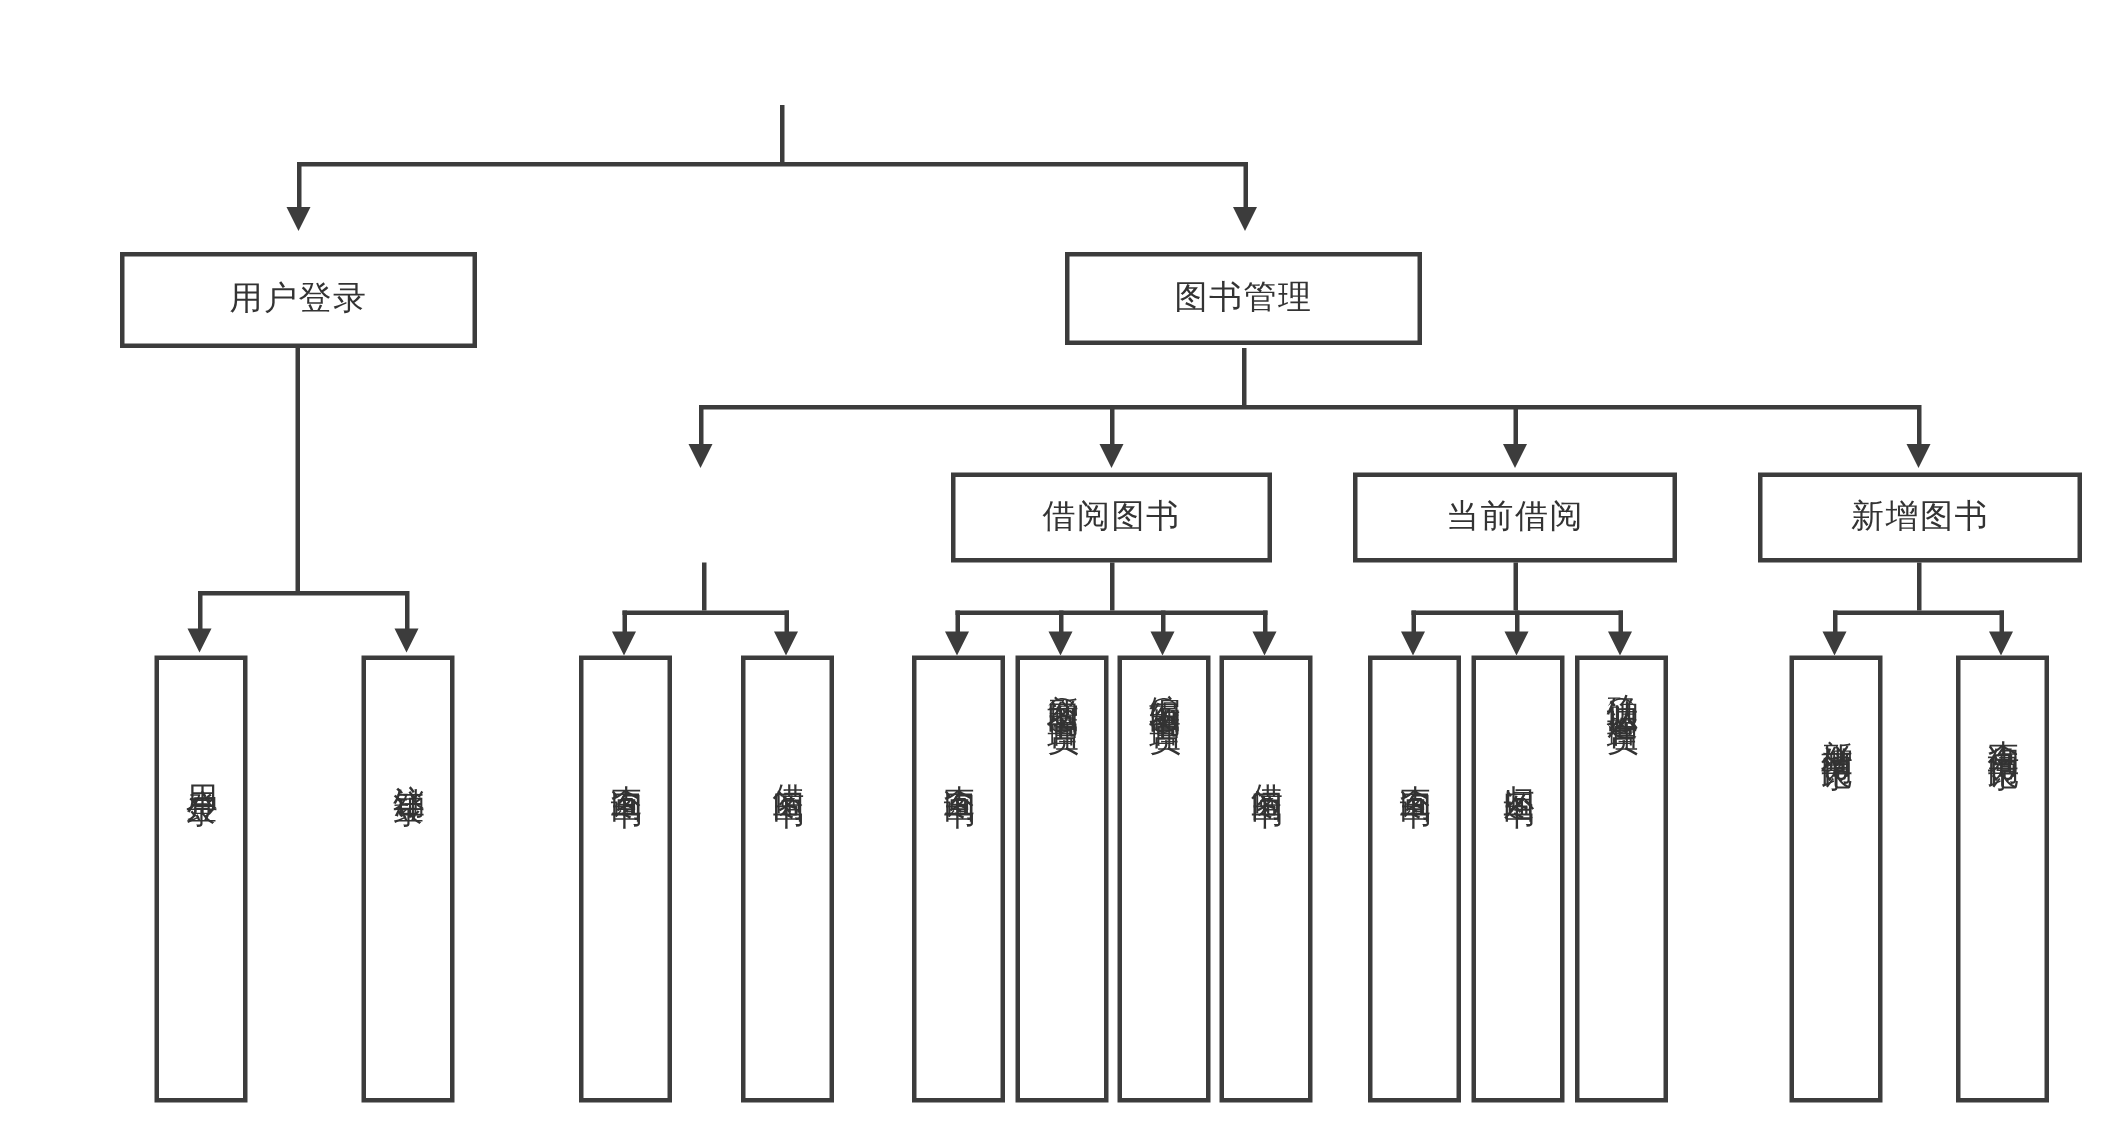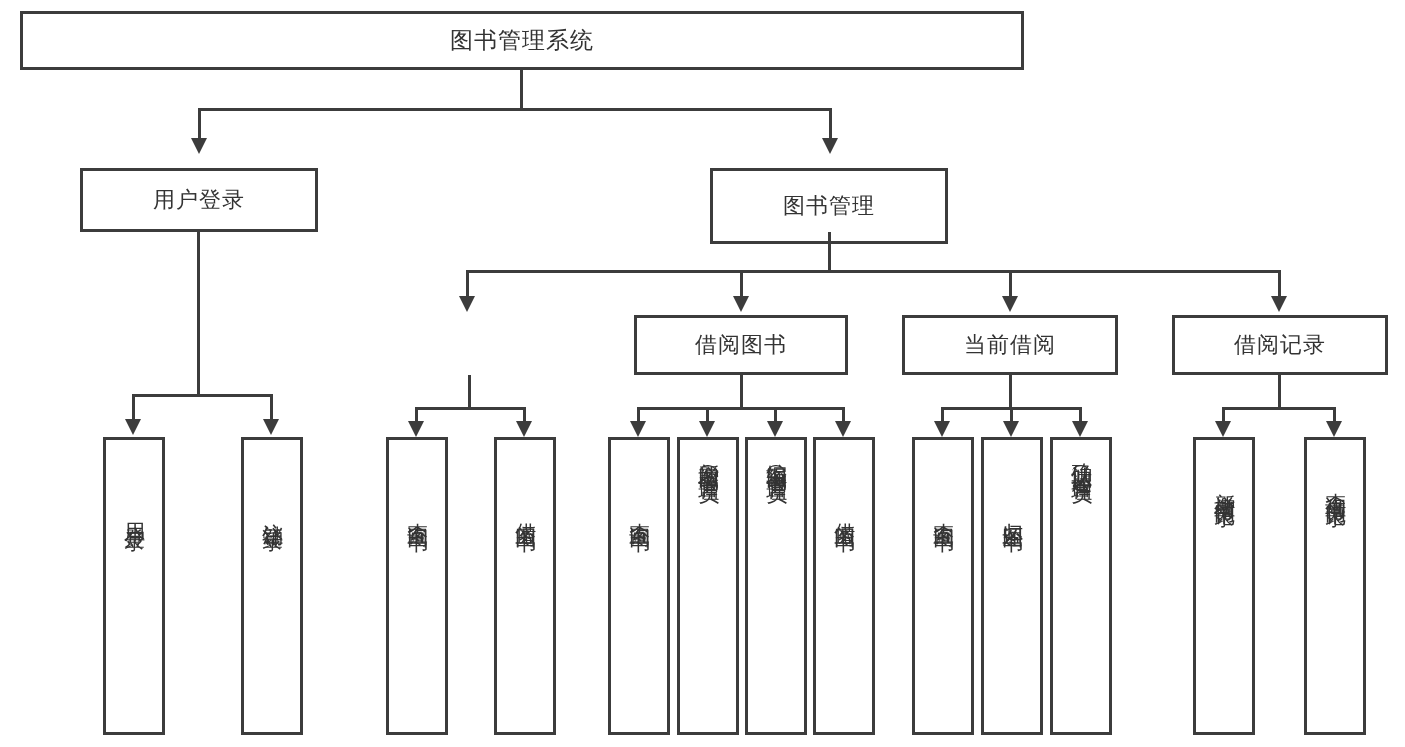--- a/index.html
+++ b/index.html
@@ -74,38 +74,35 @@
     letter-spacing:1px;
     white-space:nowrap;
     pointer-events:none;
   }
 </style>
 </head>
 <body>
 
 <div id="canvas">
 
-  <div class="node root" style="left:20px; top:11px; width:1004px; height:59px;">
-    <span class="label">图书管理系统</span>
-  </div>
 
   <div class="ln v" style="left:520px; top:70px; height:38px;"></div>
 
   <div class="ln h" style="left:198px; top:108px; width:634px;"></div>
 
   <div class="ln v" style="left:198px; top:108px; height:33px;"></div>
   <div class="arrow" style="left:191px; top:138px;"></div>
 
   <div class="ln v" style="left:829px; top:108px; height:33px;"></div>
   <div class="arrow" style="left:822px; top:138px;"></div>
 
   <div class="node" style="left:80px; top:168px; width:238px; height:64px;">
     <span class="label">用户登录</span>
   </div>
-  <div class="node" style="left:710px; top:168px; width:238px; height:76px;">
+  <div class="node" style="left:710px; top:168px; width:238px; height:62px;">
     <span class="label">图书管理</span>
   </div>
 
   <div class="ln v" style="left:197px; top:232px; height:162px;"></div>
   <div class="ln h" style="left:132px; top:394px; width:140px;"></div>
   <div class="ln v" style="left:132px; top:394px; height:27px;"></div>
   <div class="arrow" style="left:125px; top:419px;"></div>
   <div class="ln v" style="left:270px; top:394px; height:27px;"></div>
   <div class="arrow" style="left:263px; top:419px;"></div>
 
@@ -124,21 +121,21 @@
   <div class="ln v" style="left:1278px; top:270px; height:28px;"></div>
   <div class="arrow" style="left:1271px; top:296px;"></div>
 
   <div class="node" style="left:634px; top:315px; width:214px; height:60px;">
     <span class="label">借阅图书</span>
   </div>
   <div class="node" style="left:902px; top:315px; width:216px; height:60px;">
     <span class="label">当前借阅</span>
   </div>
   <div class="node" style="left:1172px; top:315px; width:216px; height:60px;">
-    <span class="label">借阅记录</span>
+    <span class="label">新增图书</span>
   </div>
 
   <div class="ln v" style="left:468px; top:375px; height:32px;"></div>
   <div class="ln h" style="left:415px; top:407px; width:111px;"></div>
   <div class="ln v" style="left:415px; top:407px; height:16px;"></div>
   <div class="arrow" style="left:408px; top:421px;"></div>
   <div class="ln v" style="left:523px; top:407px; height:16px;"></div>
   <div class="arrow" style="left:516px; top:421px;"></div>
 
   <div class="ln v" style="left:740px; top:375px; height:32px;"></div>

